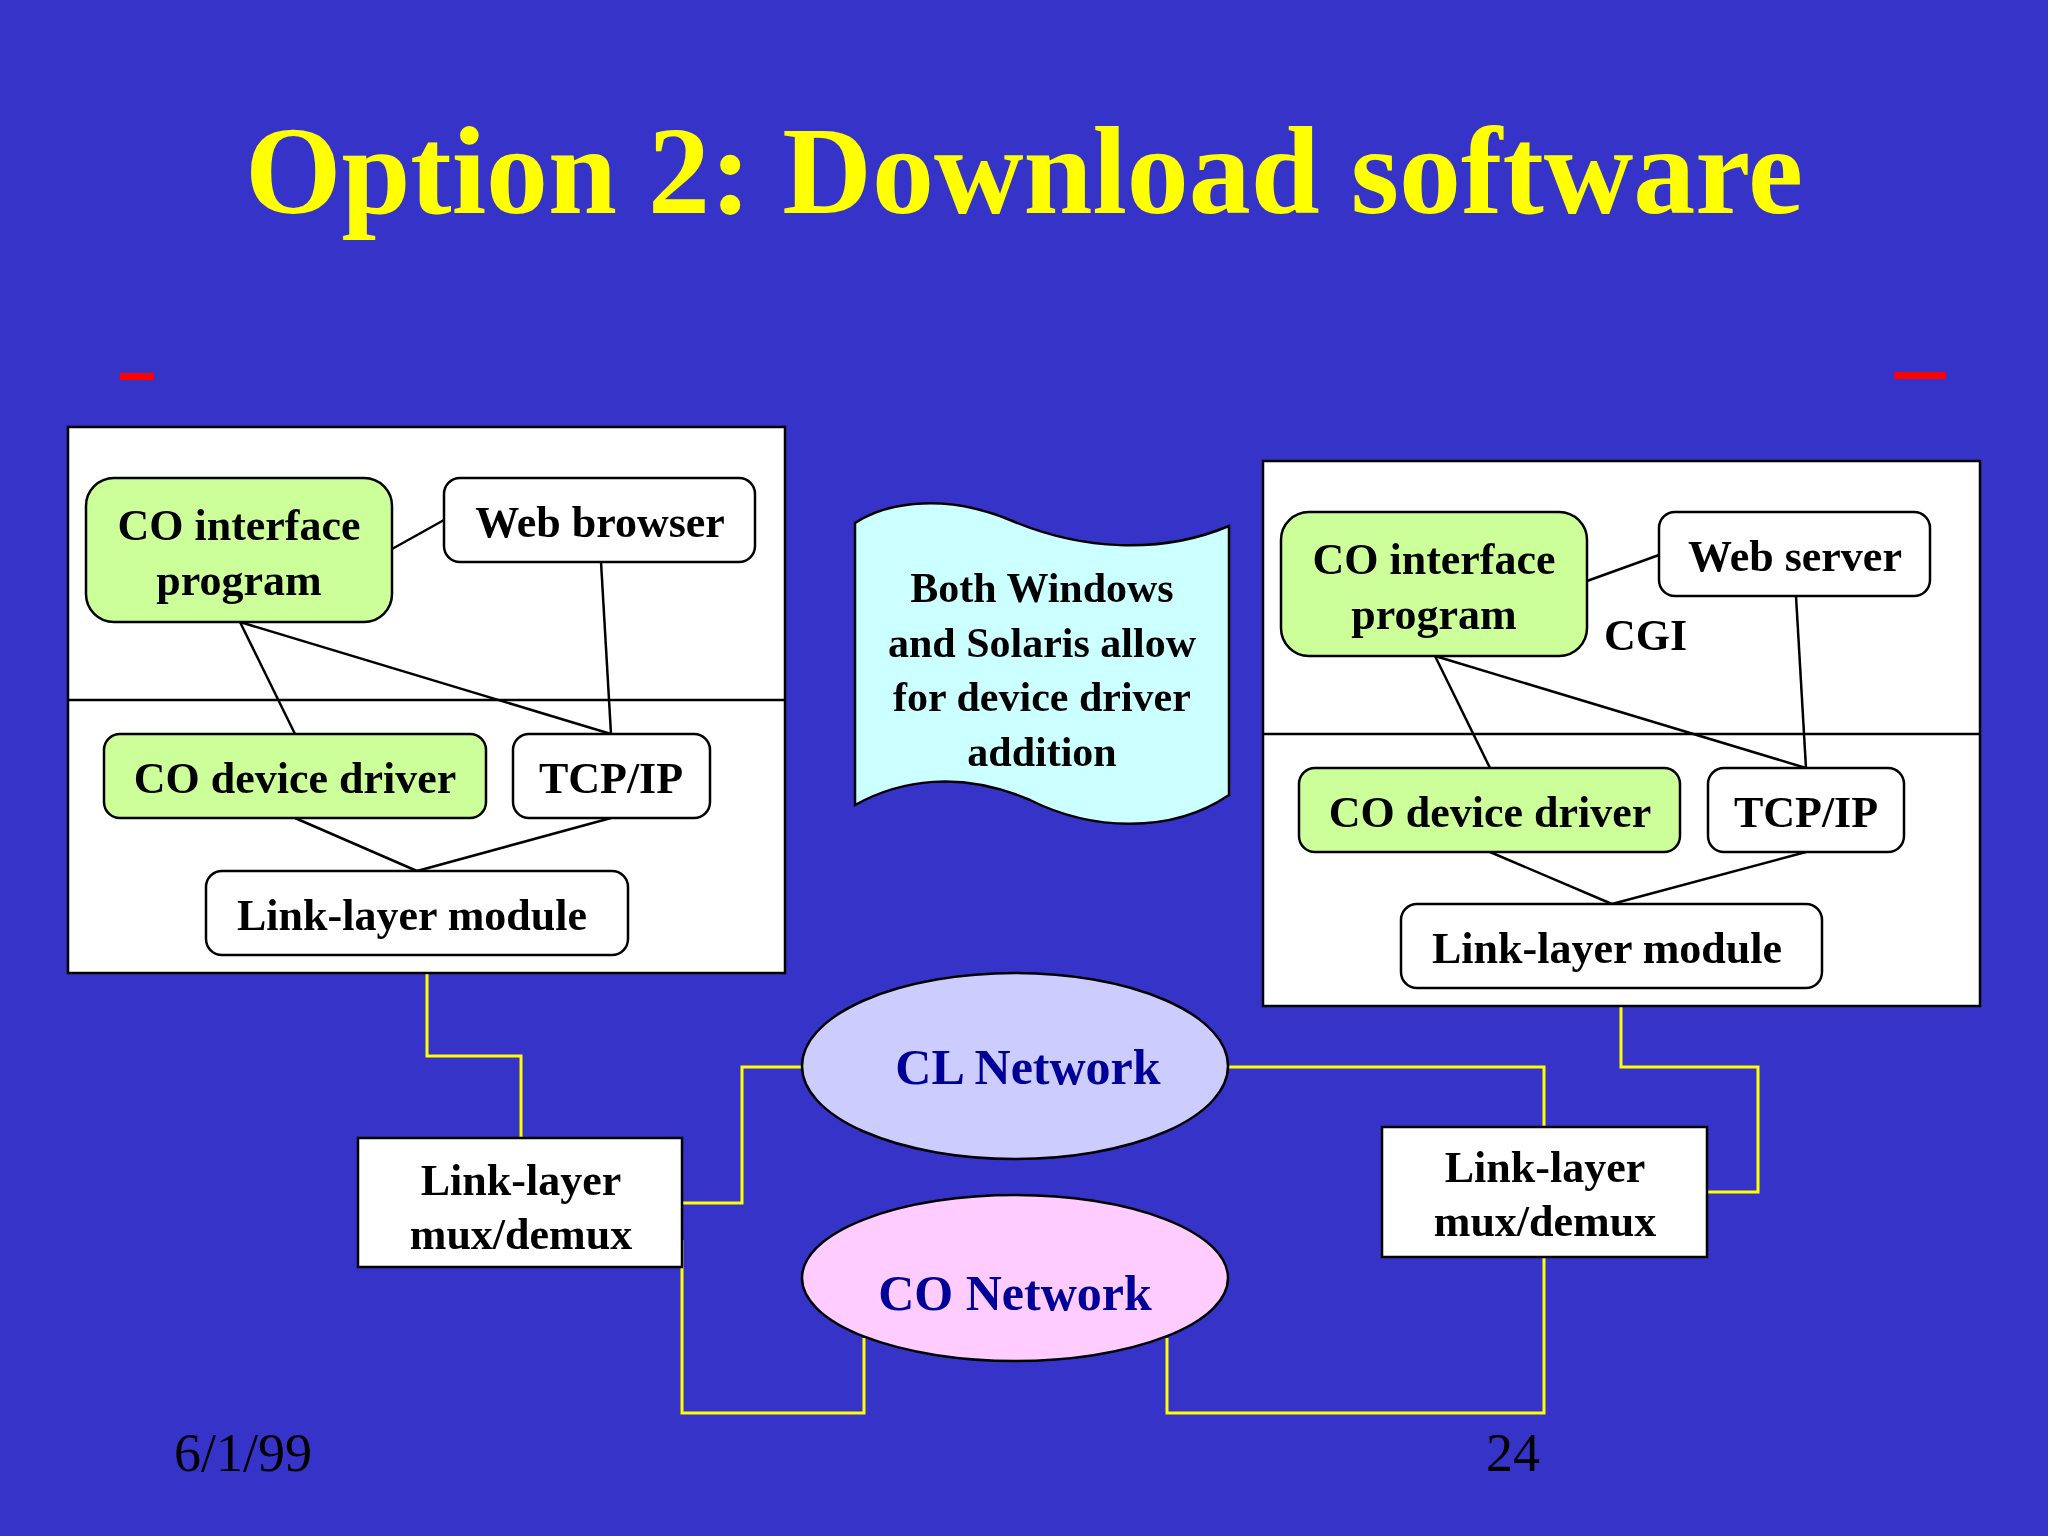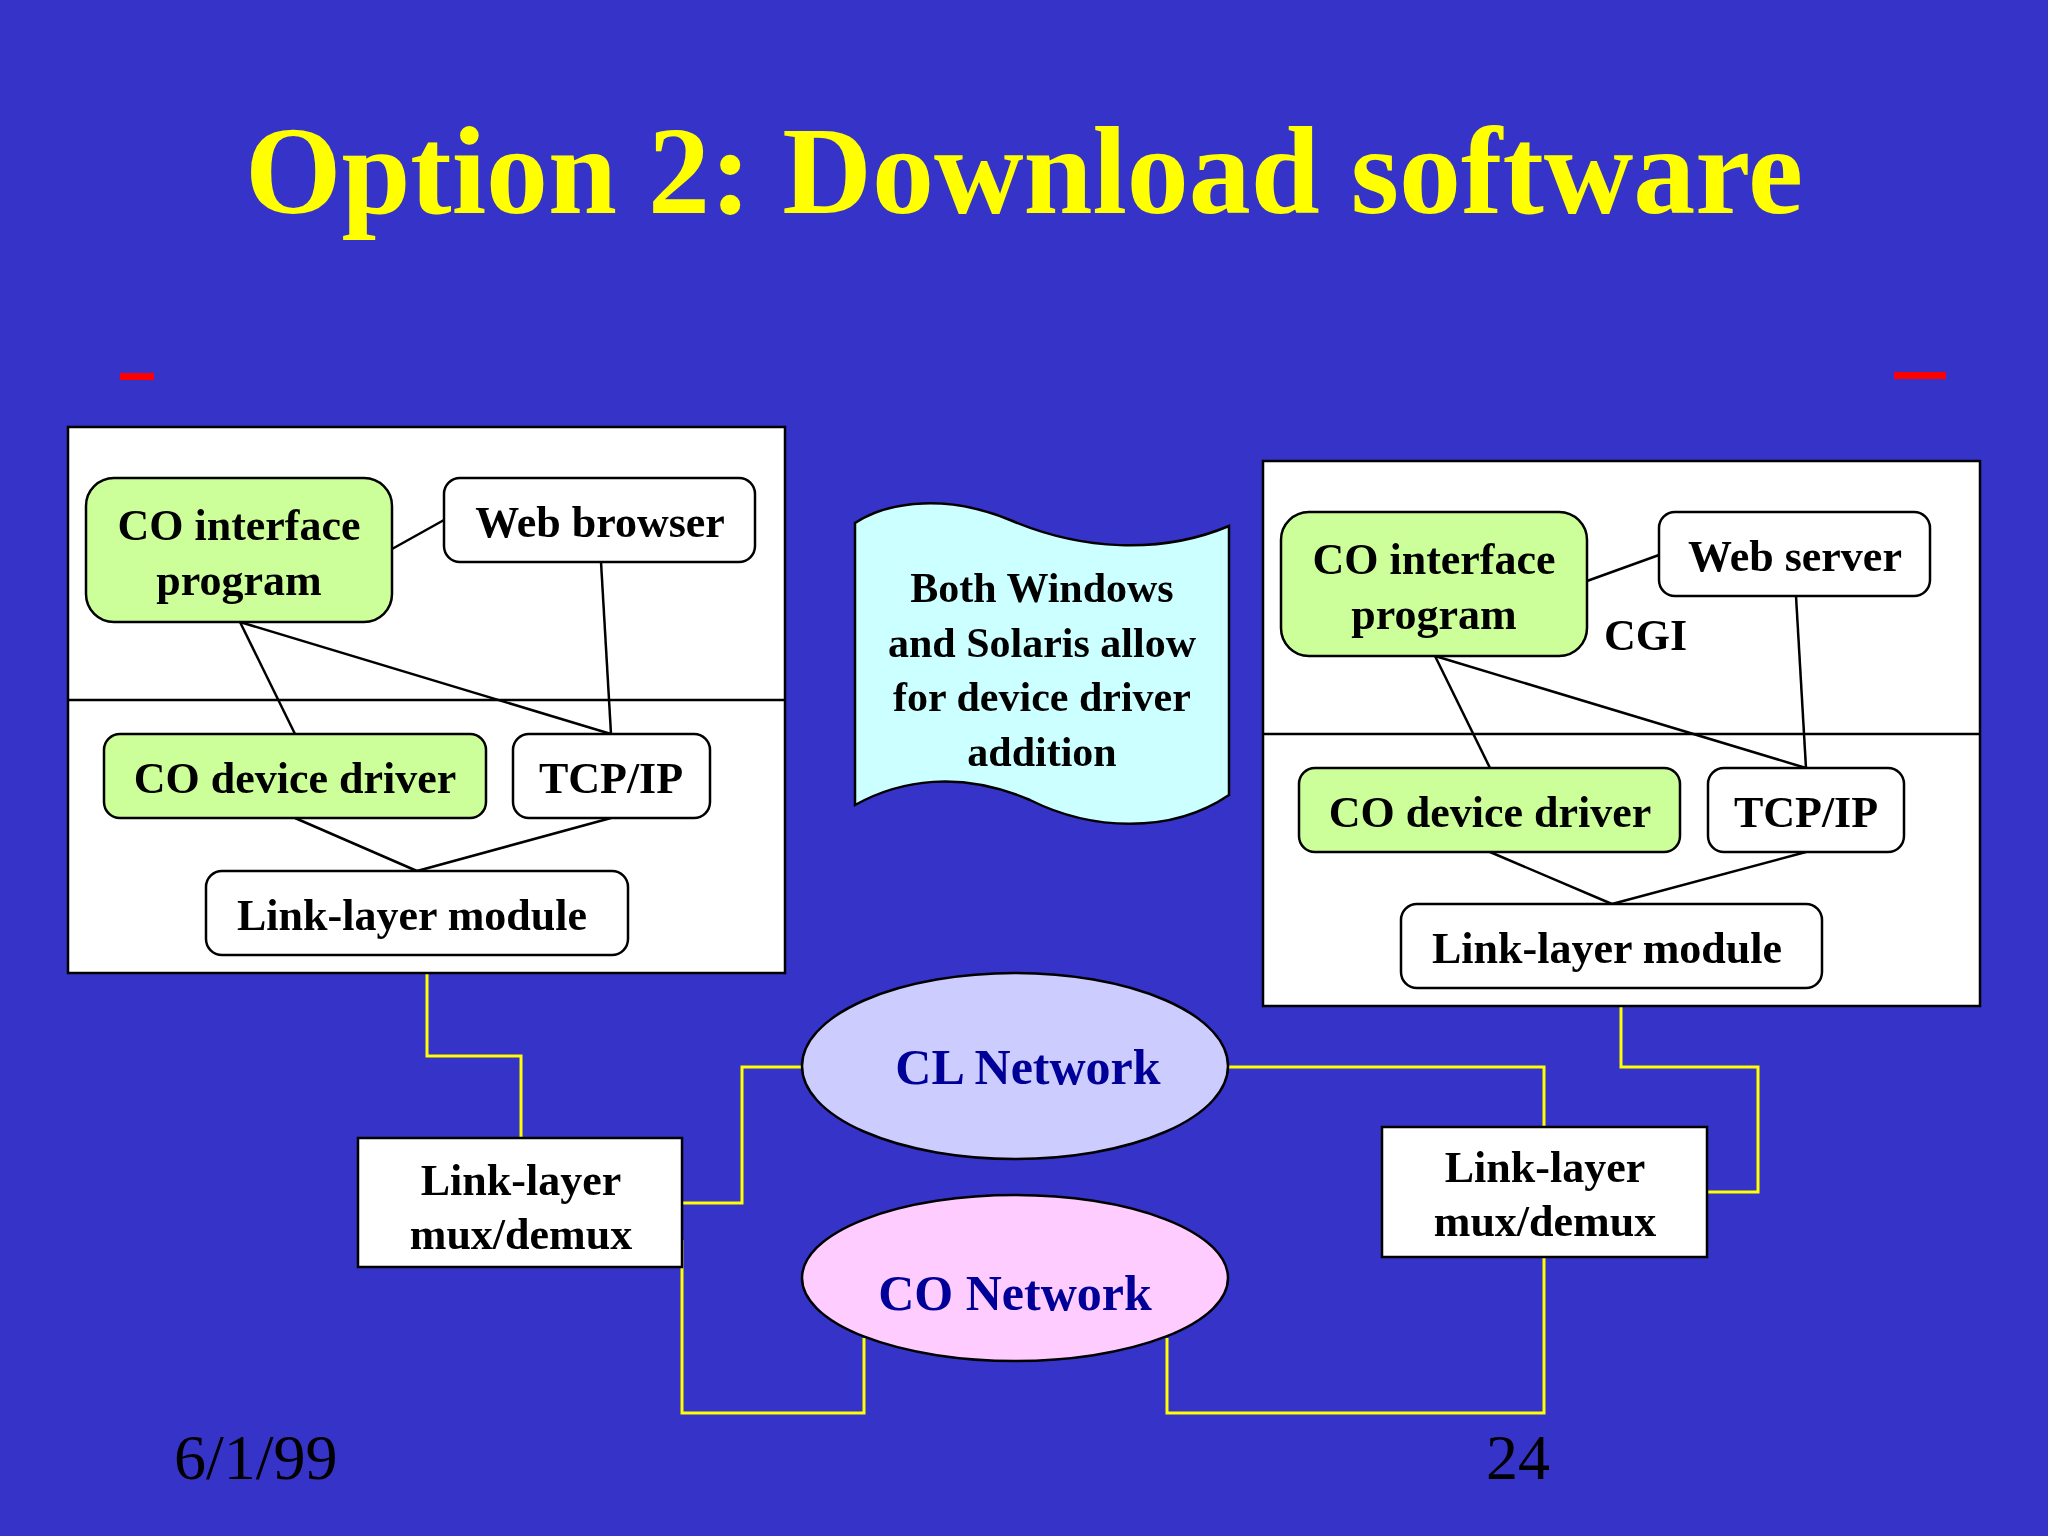--- a/index.html
+++ b/index.html
@@ -3,21 +3,21 @@
 <meta charset="utf-8">
 <style>
   html, body { margin: 0; padding: 0; }
   body { width: 2048px; height: 1536px; background: #3533c8; overflow: hidden; position: relative; font-family: "Liberation Serif", "DejaVu Serif", serif; }
   .slide { position: absolute; left: 0; top: 0; width: 2048px; height: 1536px; }
   .title { position: absolute; left: 0; width: 2048px; text-align: center; color: #ffff00; font-weight: bold; font-size: 124px; line-height: 1; font-family: "Liberation Serif", serif; white-space: nowrap; }
   .title.l1 { top: 102px; margin-top: 8px; }
   .title.l2 { top: 258px; }
   .dash { position: absolute; height: 7px; background: #ff0000; }
   svg text { font-family: "Liberation Serif", serif; }
-  .footer { position: absolute; color: #000; font-size: 64px; font-family: "Liberation Serif", serif; line-height: 1; }
+  .footer { position: absolute; color: #000; font-size: 54px; font-family: "Liberation Serif", serif; line-height: 1; }
 </style>
 </head>
 <body>
 
 <div class="slide">
 
   <div class="title l1">Option 2: Download software</div>
 
   <div class="dash" style="left:120px; top:373px; width:34px;"></div>
   <div class="dash" style="left:1894px; top:372px; width:52px;"></div>

